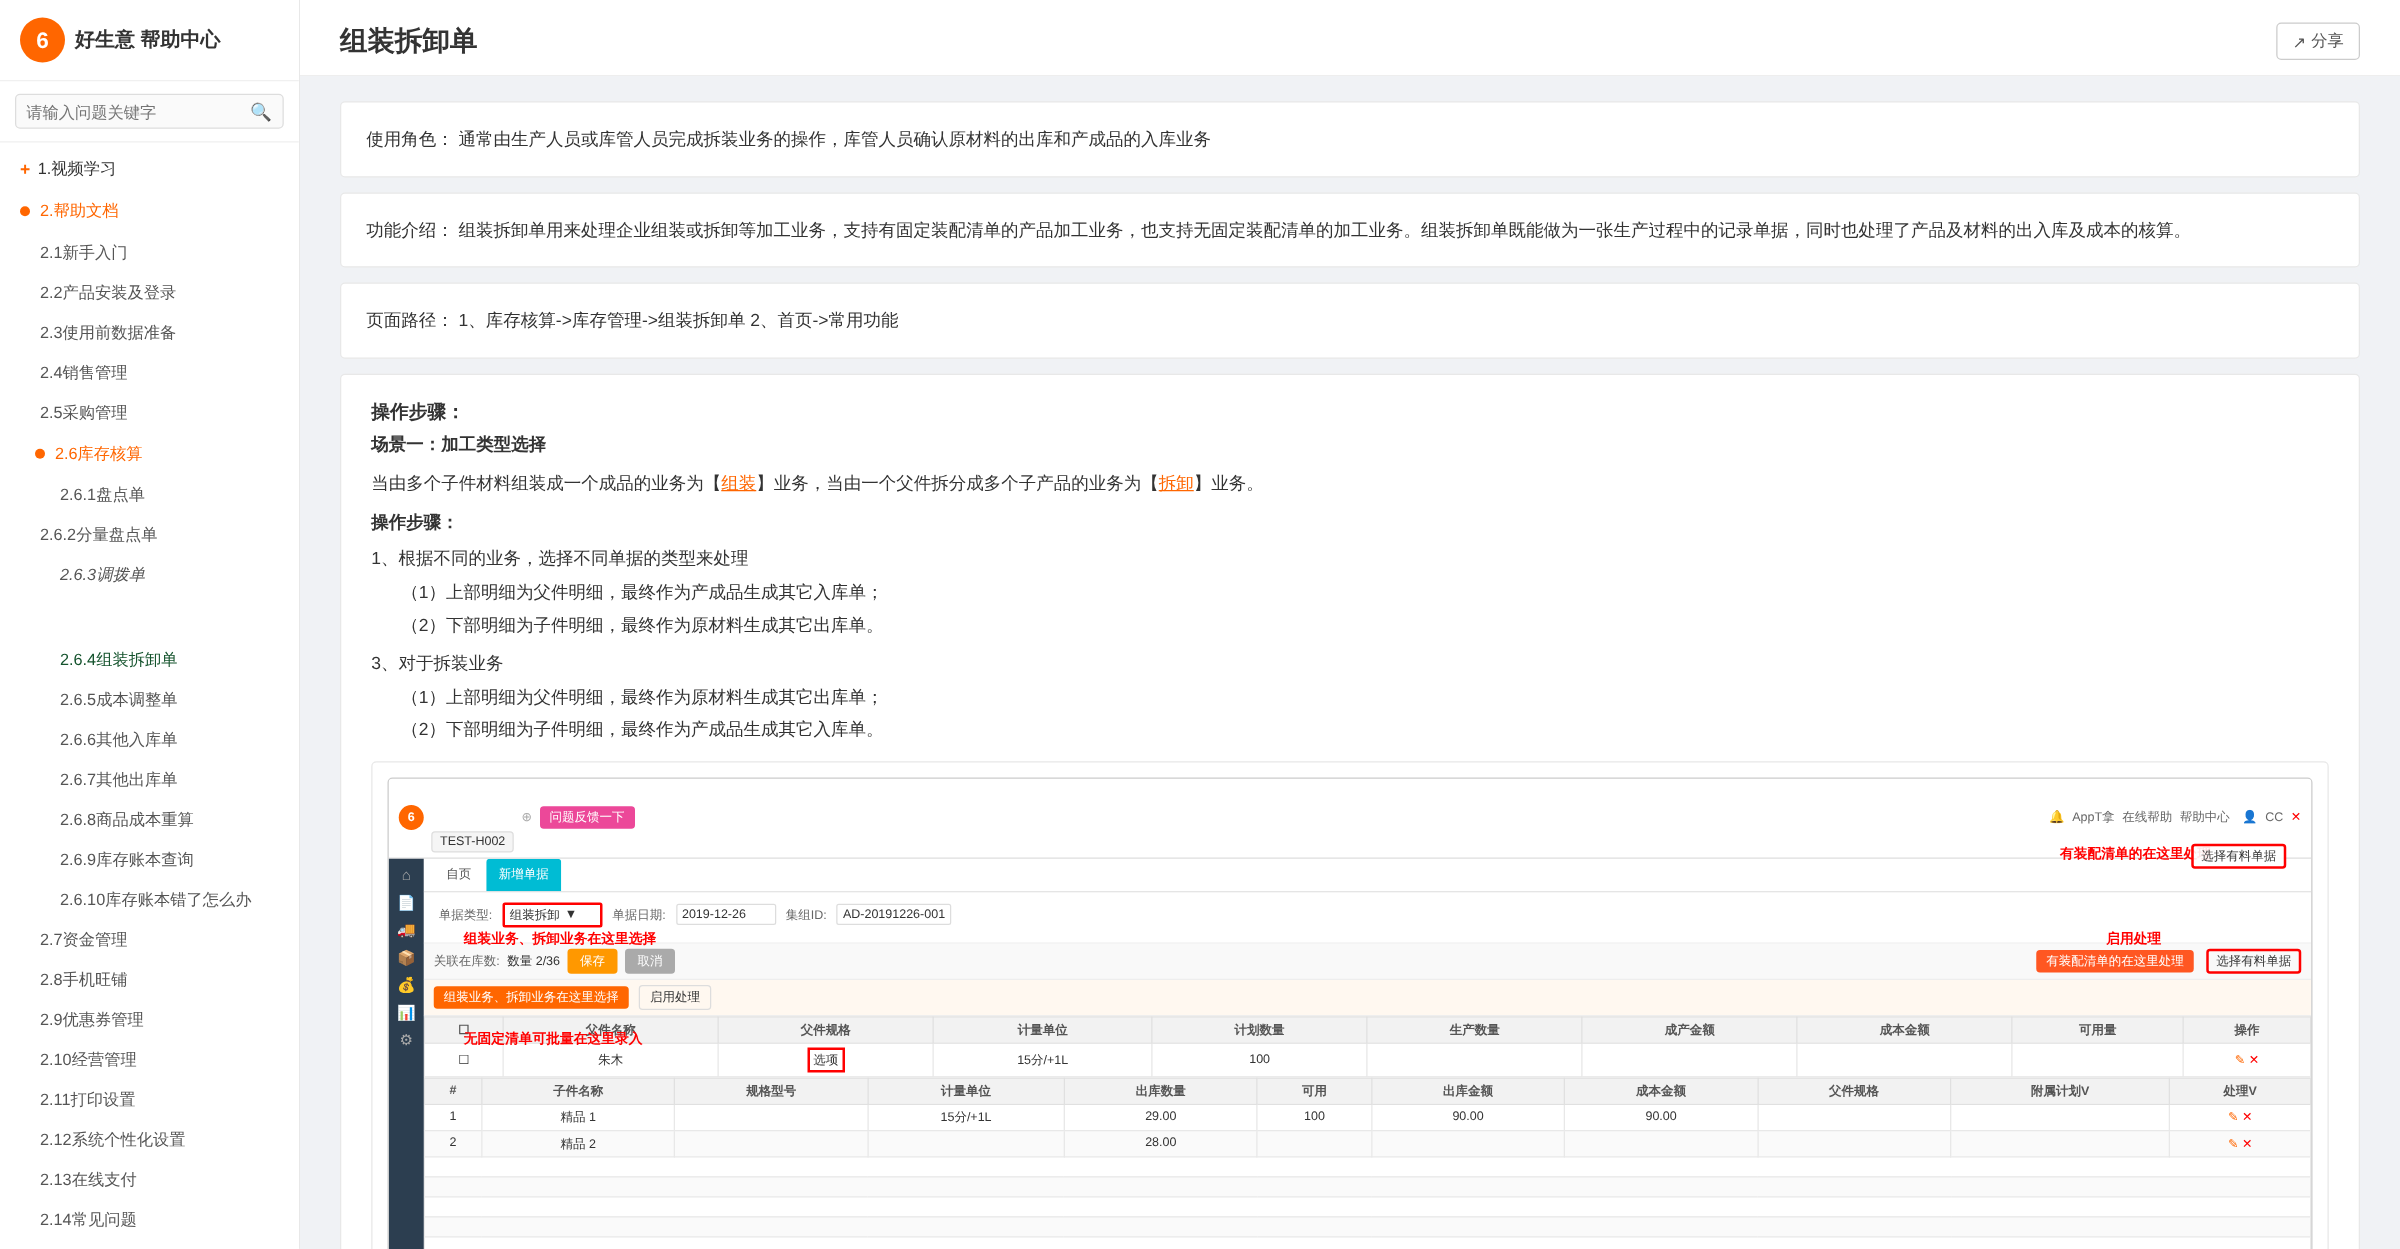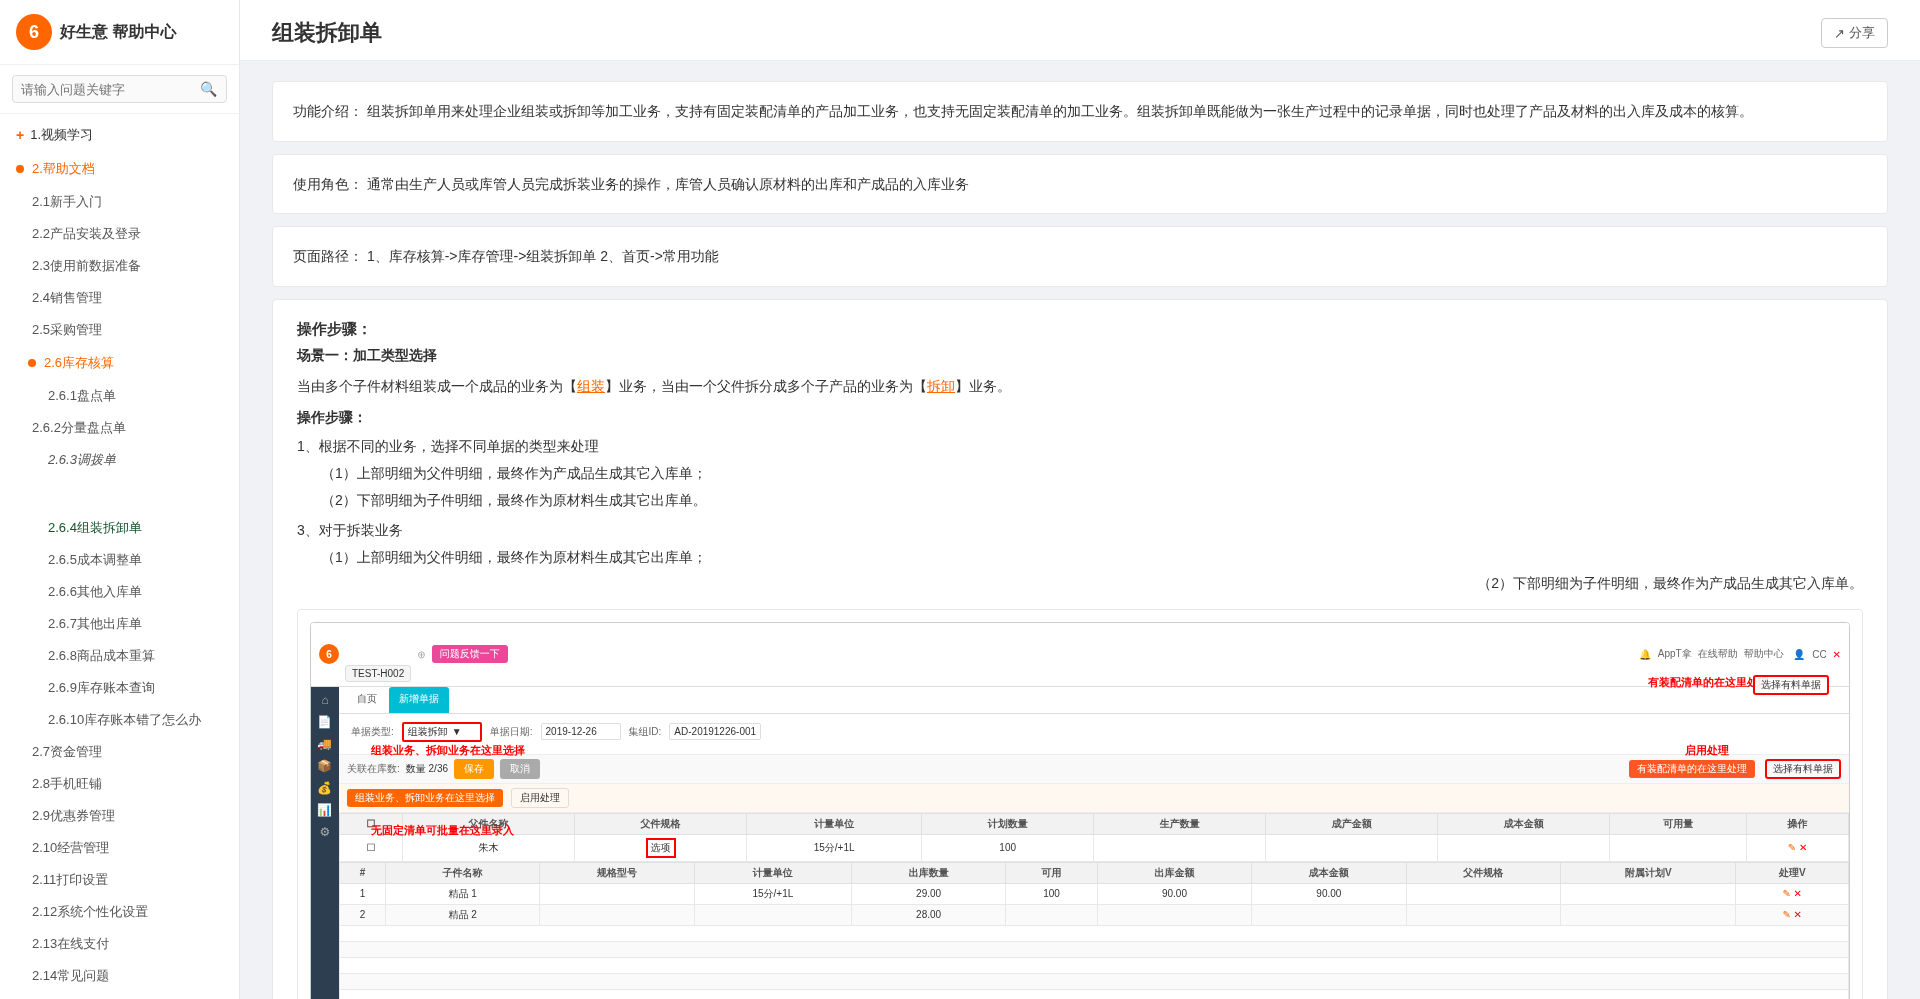--- a/index.html
+++ b/index.html
@@ -318,48 +318,48 @@
     <h1 class="page-title">组装拆卸单</h1>
     <button class="share-btn">
       <span style="font-size:13px;">↗</span>
       <span>分享</span>
     </button>
   </div>
 
   <div class="content-body">
 
     <div class="info-card">
+      <span class="content-text">使用角色：</span>
+      <span class="content-text">通常由生产人员或库管人员完成拆装业务的操作，库管人员确认原材料的出库和产成品的入库业务</span>
+    </div>
+
+    <div class="info-card">
       <span class="content-text">功能介绍：</span>
       <span class="content-text">组装拆卸单用来处理企业组装或拆卸等加工业务，支持有固定装配清单的产品加工业务，也支持无固定装配清单的加工业务。组装拆卸单既能做为一张生产过程中的记录单据，同时也处理了产品及材料的出入库及成本的核算。</span>
-    </div>
-
-    <div class="info-card">
-      <span class="content-text">使用角色：</span>
-      <span class="content-text">通常由生产人员或库管人员完成拆装业务的操作，库管人员确认原材料的出库和产成品的入库业务</span>
     </div>
 
     <div class="info-card">
       <span class="content-text path-text">页面路径：</span>
       <span class="content-text path-text">1、库存核算-&gt;库存管理-&gt;组装拆卸单 2、首页-&gt;常用功能</span>
     </div>
 
     <div class="step-block">
       <div class="section-header-text">操作步骤：</div>
       <div style="font-weight:bold; margin-bottom:8px;">场景一：加工类型选择</div>
       <div class="content-text" style="margin-bottom:10px;">
         当由多个子件材料组装成一个成品的业务为【<span class="highlight-orange underline">组装</span>】业务，当由一个父件拆分成多个子产品的业务为【<span class="highlight-orange underline">拆卸</span>】业务。
       </div>
 
       <div style="font-weight:bold; margin-bottom:6px;">操作步骤：</div>
       <div class="content-text">1、根据不同的业务，选择不同单据的类型来处理</div>
       <div class="content-text" style="padding-left:24px;">（1）上部明细为父件明细，最终作为产成品生成其它入库单；</div>
       <div class="content-text" style="padding-left:24px;">（2）下部明细为子件明细，最终作为原材料生成其它出库单。</div>
       <div class="content-text" style="margin-top:4px;">3、对于拆装业务</div>
       <div class="content-text" style="padding-left:24px;">（1）上部明细为父件明细，最终作为原材料生成其它出库单；</div>
-      <div class="content-text" style="padding-left:24px;text-align:right;">（2）下部明细为子件明细，最终作为产成品生成其它入库单。</div>
+      <div class="content-text" style="padding-left:24px;">（2）下部明细为子件明细，最终作为产成品生成其它入库单。</div>
 
       <div class="screenshot-container">
         <div class="app-screenshot" style="position:relative; min-height: 300px;">
 
           <div class="app-topbar">
             <div class="app-logo-small">6</div>
             <div class="app-selector">TEST-H002</div>
             <span style="color:#aaa; font-size:10px;">⊕</span>
             <button class="app-green-btn">问题反馈一下</button>
             <span style="flex:1;"></span>

